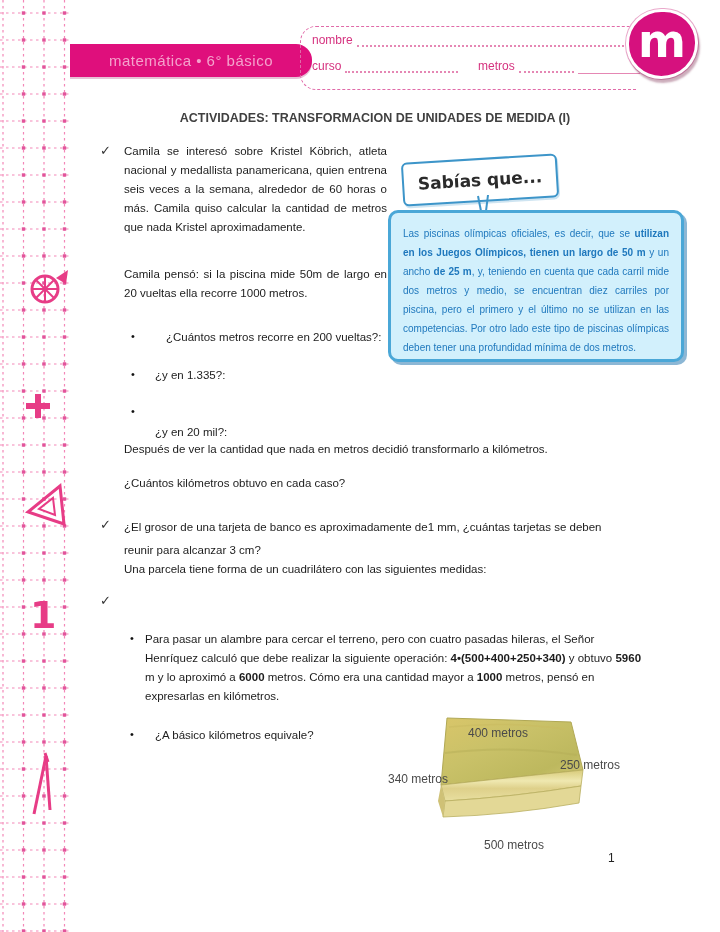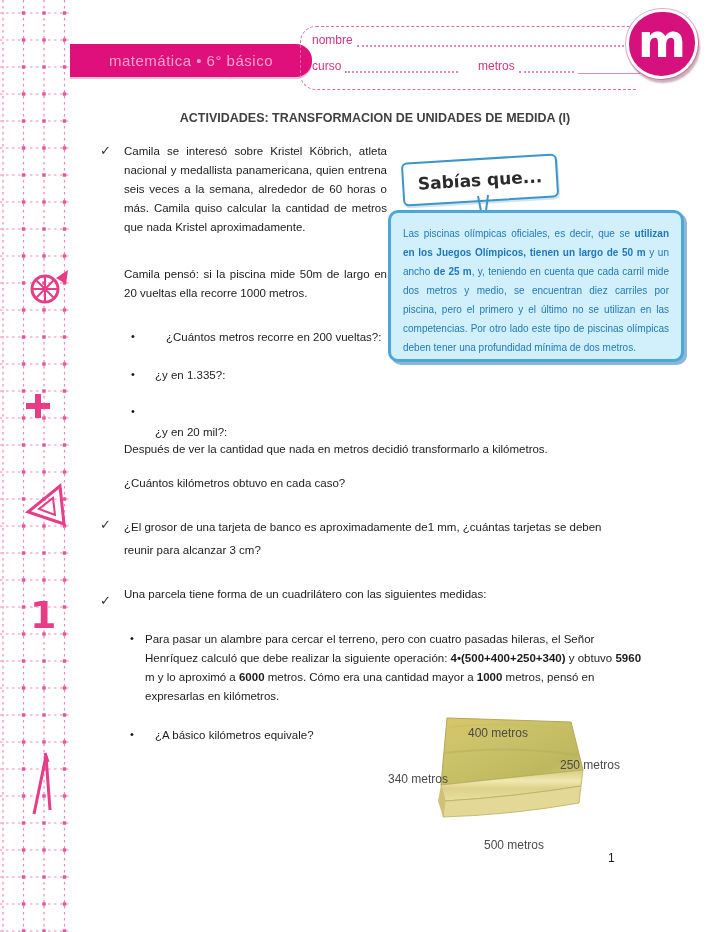--- a/index.html
+++ b/index.html
@@ -318,21 +318,21 @@
   </g>
 </svg>
 <div class="sabias-box">
   <div class="txt"><span>Las piscinas olímpicas oficiales, es decir, que se </span><span class="b">utilizan en los Juegos Olímpicos, tienen un largo de 50 m</span><span> y un ancho </span><span class="b">de 25 m</span><span>, y, teniendo en cuenta que cada carril mide dos metros y medio, se encuentran diez carriles por piscina, pero el primero y el último no se utilizan en las competencias. Por otro lado este tipo de piscinas olímpicas deben tener una profundidad mínima de dos metros.</span></div>
 </div>
 
 <span class="check" style="left:100px;top:518px;">✓</span>
 <div class="para" style="left:124px;top:516px;width:505px;line-height:23px;">¿El grosor de una tarjeta de banco es aproximadamente de1 mm, ¿cuántas tarjetas se deben reunir para alcanzar 3 cm?</div>
 
 <span class="check" style="left:100px;top:594px;">✓</span>
-<div class="para" style="left:124px;top:585px;width:560px;">Una parcela tiene forma de un cuadrilátero con las siguientes medidas:</div>
+<div class="para" style="left:124px;top:560px;width:560px;">Una parcela tiene forma de un cuadrilátero con las siguientes medidas:</div>
 
 <span class="bullet" style="left:130px;top:633px;">•</span>
 <div class="para" style="left:145px;top:630px;width:505px;line-height:19px;"><span>Para pasar un alambre para cercar el terreno, pero con cuatro pasadas hileras, el Señor Henríquez calculó que debe realizar la siguiente operación: </span><span class="b">4•(500+400+250+340)</span><span> y obtuvo </span><span class="b">5960</span><span> m y lo aproximó a </span><span class="b">6000</span><span> metros. Cómo era una cantidad mayor a </span><span class="b">1000</span><span> metros, pensó en expresarlas en kilómetros.</span></div>
 
 <span class="bullet" style="left:130px;top:729px;">•</span>
 <div class="para" style="left:155px;top:726px;width:300px;">¿A básico kilómetros equivale?</div>
 
 <svg class="abs" style="left:383px;top:693px;" width="255" height="135" viewBox="0 0 255 135">
   <defs>
     <linearGradient id="pg-top" x1="0" y1="0" x2="1" y2="1">

